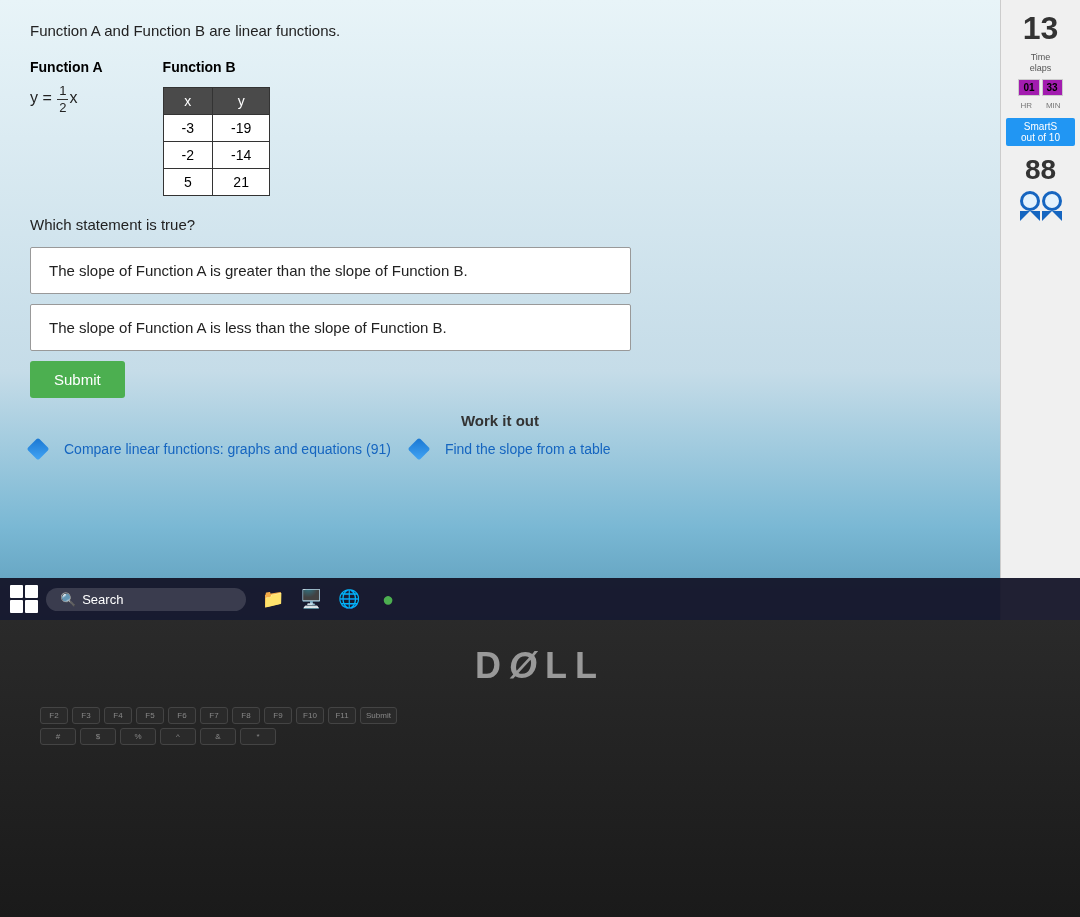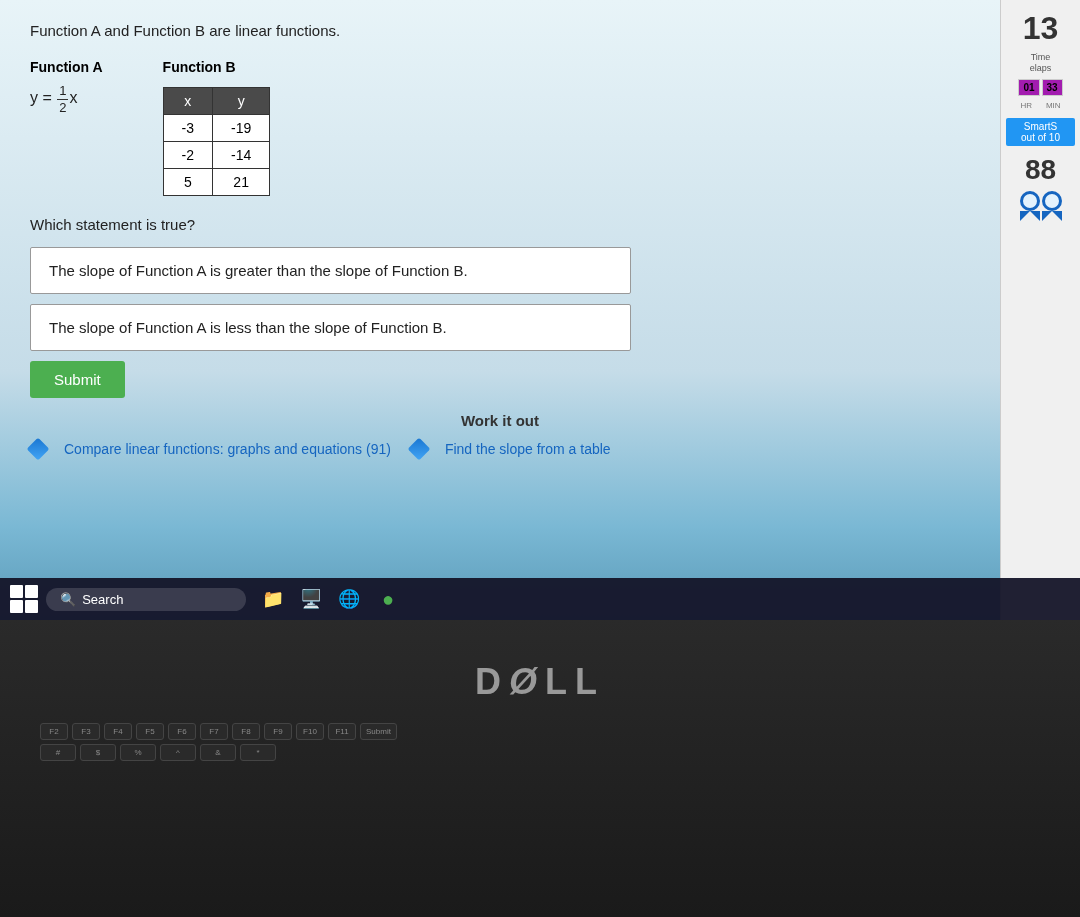--- a/index.html
+++ b/index.html
@@ -334,21 +334,21 @@
       position: absolute;
       top: 620px;
       left: 0;
       width: 1080px;
       height: 297px;
       background: linear-gradient(180deg, #2a2a2a 0%, #1a1a1a 100%);
       display: flex;
       flex-direction: column;
       align-items: center;
       justify-content: flex-start;
-      padding-top: 26px;
+      padding-top: 10px;
     }
 
     .dell-logo {
       font-size: 36px;
       font-weight: bold;
       color: #999;
       letter-spacing: 8px;
       margin-top: 15px;
       margin-bottom: 20px;
     }

